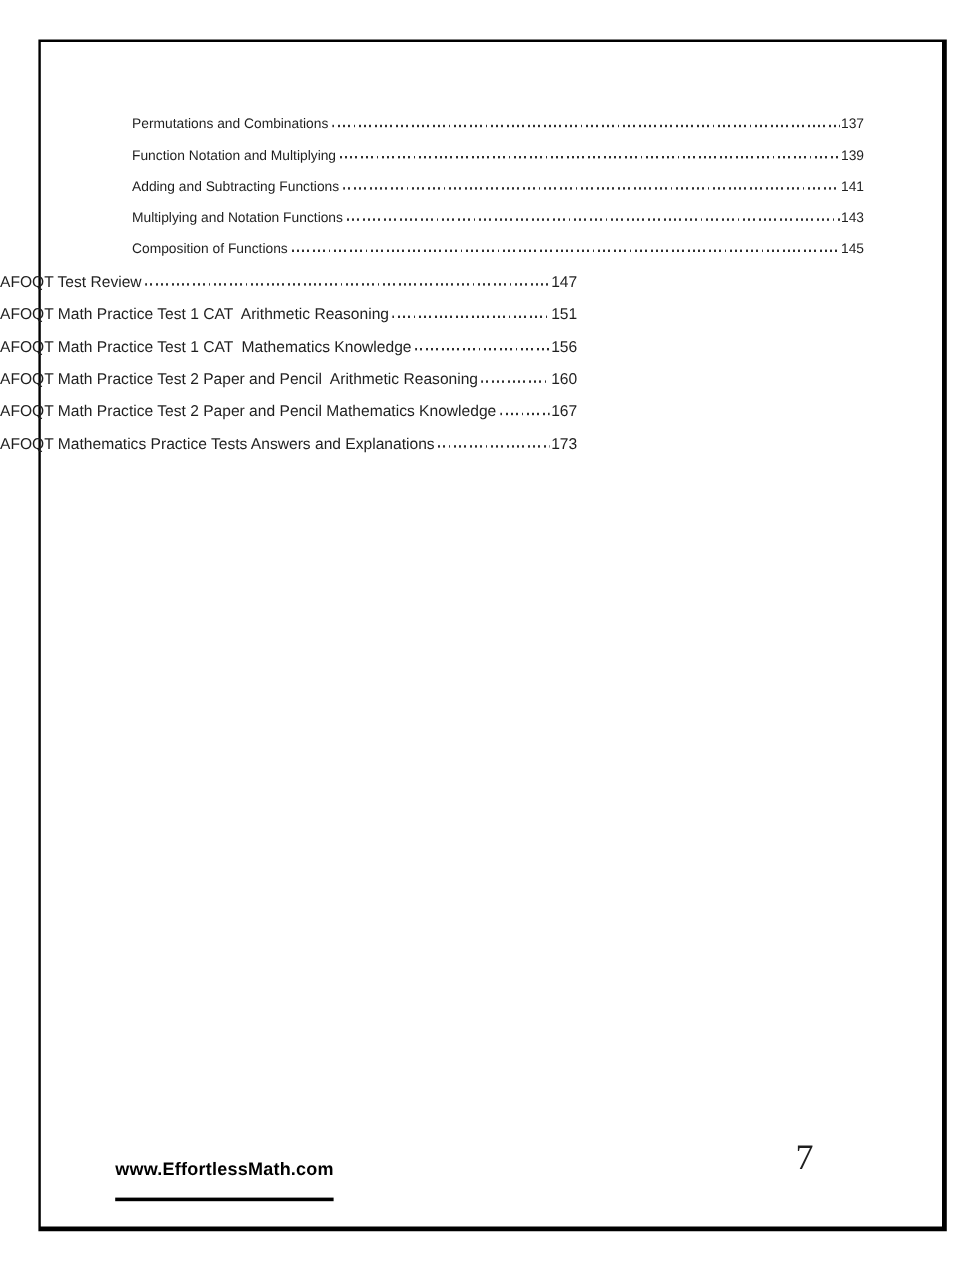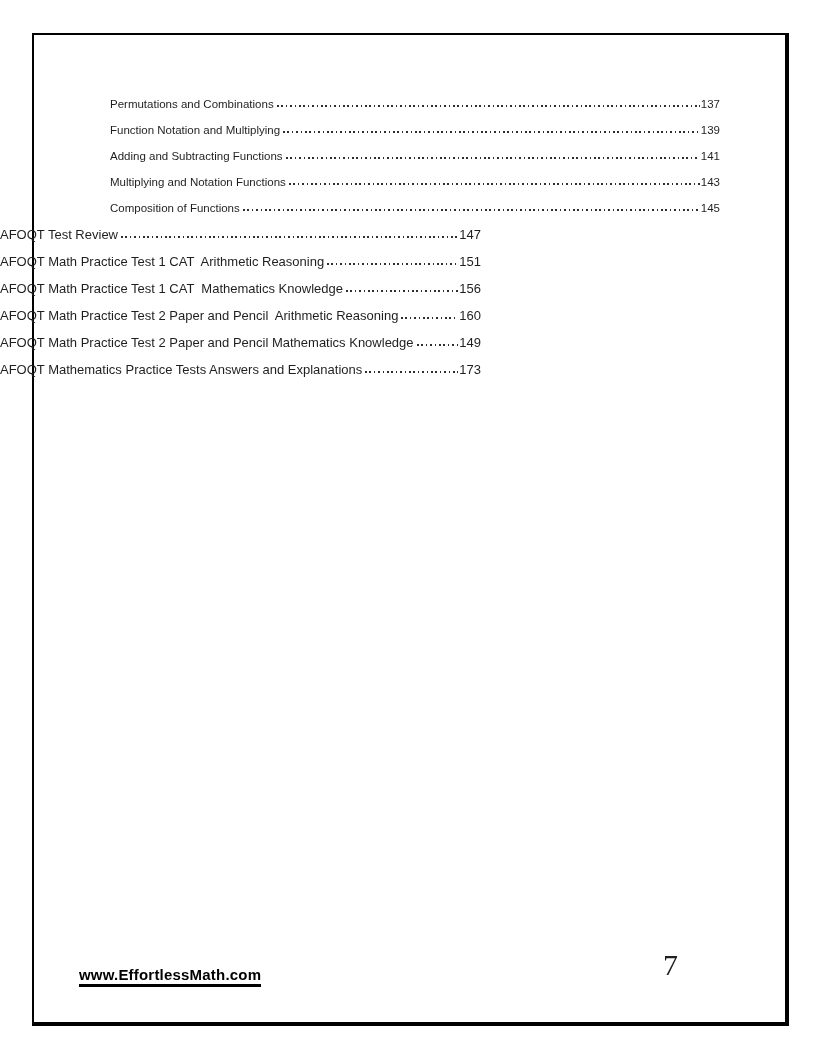--- a/index.html
+++ b/index.html
@@ -67,28 +67,28 @@
       to right,
       #2e2e2e 0px, #2e2e2e 1.6px,
       transparent 1.6px, transparent 4.4px
     );
   }
   .toc-page-num {
     flex: 0 0 auto;
   }
   .footer-link {
     position: absolute;
-    left: 79px;
+    left: 96px;
     top: 966px;
     font-size: 15px;
     font-weight: 700;
     color: #000000;
     letter-spacing: 0.2px;
     border-bottom: 3px solid #000000;
-    padding-bottom: 1px;
+    padding-bottom: 15px;
     cursor: pointer;
   }
   .footer-page-number {
     position: absolute;
     left: 663px;
     top: 948px;
     font-family: "Liberation Serif", "DejaVu Serif", serif;
     font-weight: 400;
     font-size: 30px;
     color: #1f1f1f;
@@ -153,21 +153,21 @@
 
   <div class="toc-row">
     <span class="toc-label">AFOQT Math Practice Test 2 Paper and Pencil  Arithmetic Reasoning</span>
     <span class="toc-dots"></span>
     <span class="toc-page-num">160</span>
   </div>
 
   <div class="toc-row">
     <span class="toc-label">AFOQT Math Practice Test 2 Paper and Pencil Mathematics Knowledge</span>
     <span class="toc-dots"></span>
-    <span class="toc-page-num">149</span>
+    <span class="toc-page-num">167</span>
   </div>
 
   <div class="toc-row">
     <span class="toc-label">AFOQT Mathematics Practice Tests Answers and Explanations</span>
     <span class="toc-dots"></span>
     <span class="toc-page-num">173</span>
   </div>
 </div>
   </div>
 

